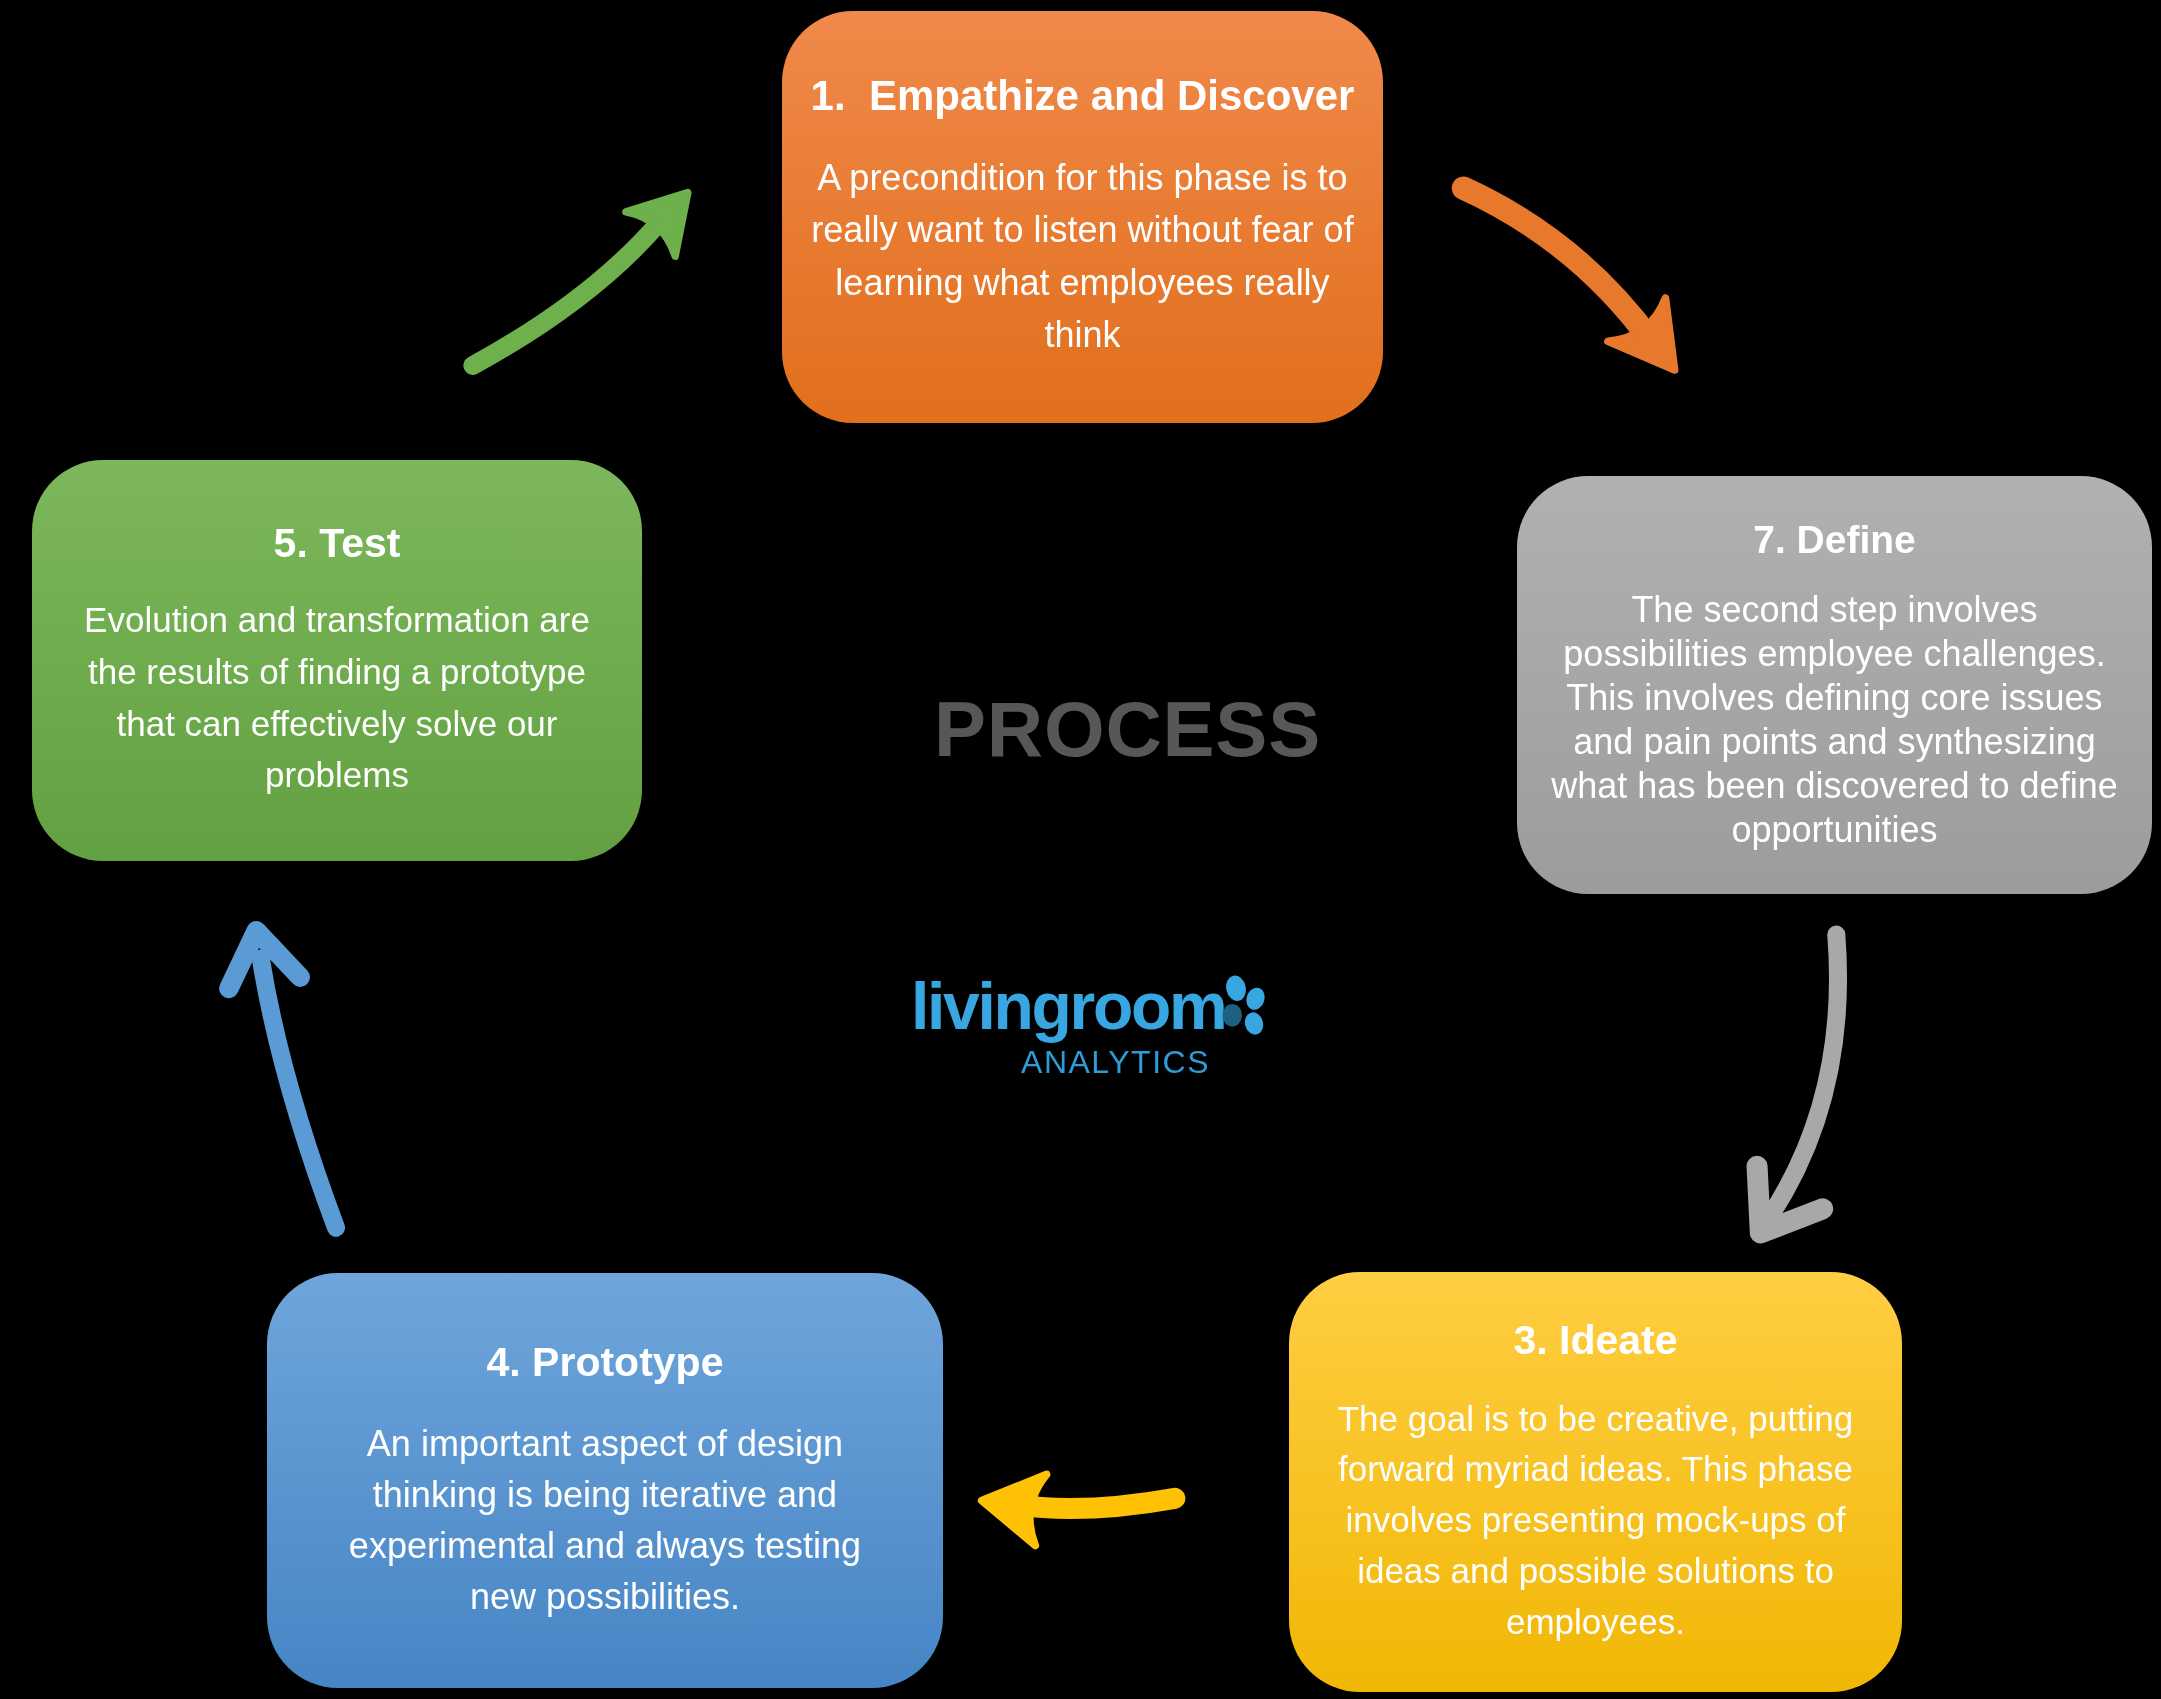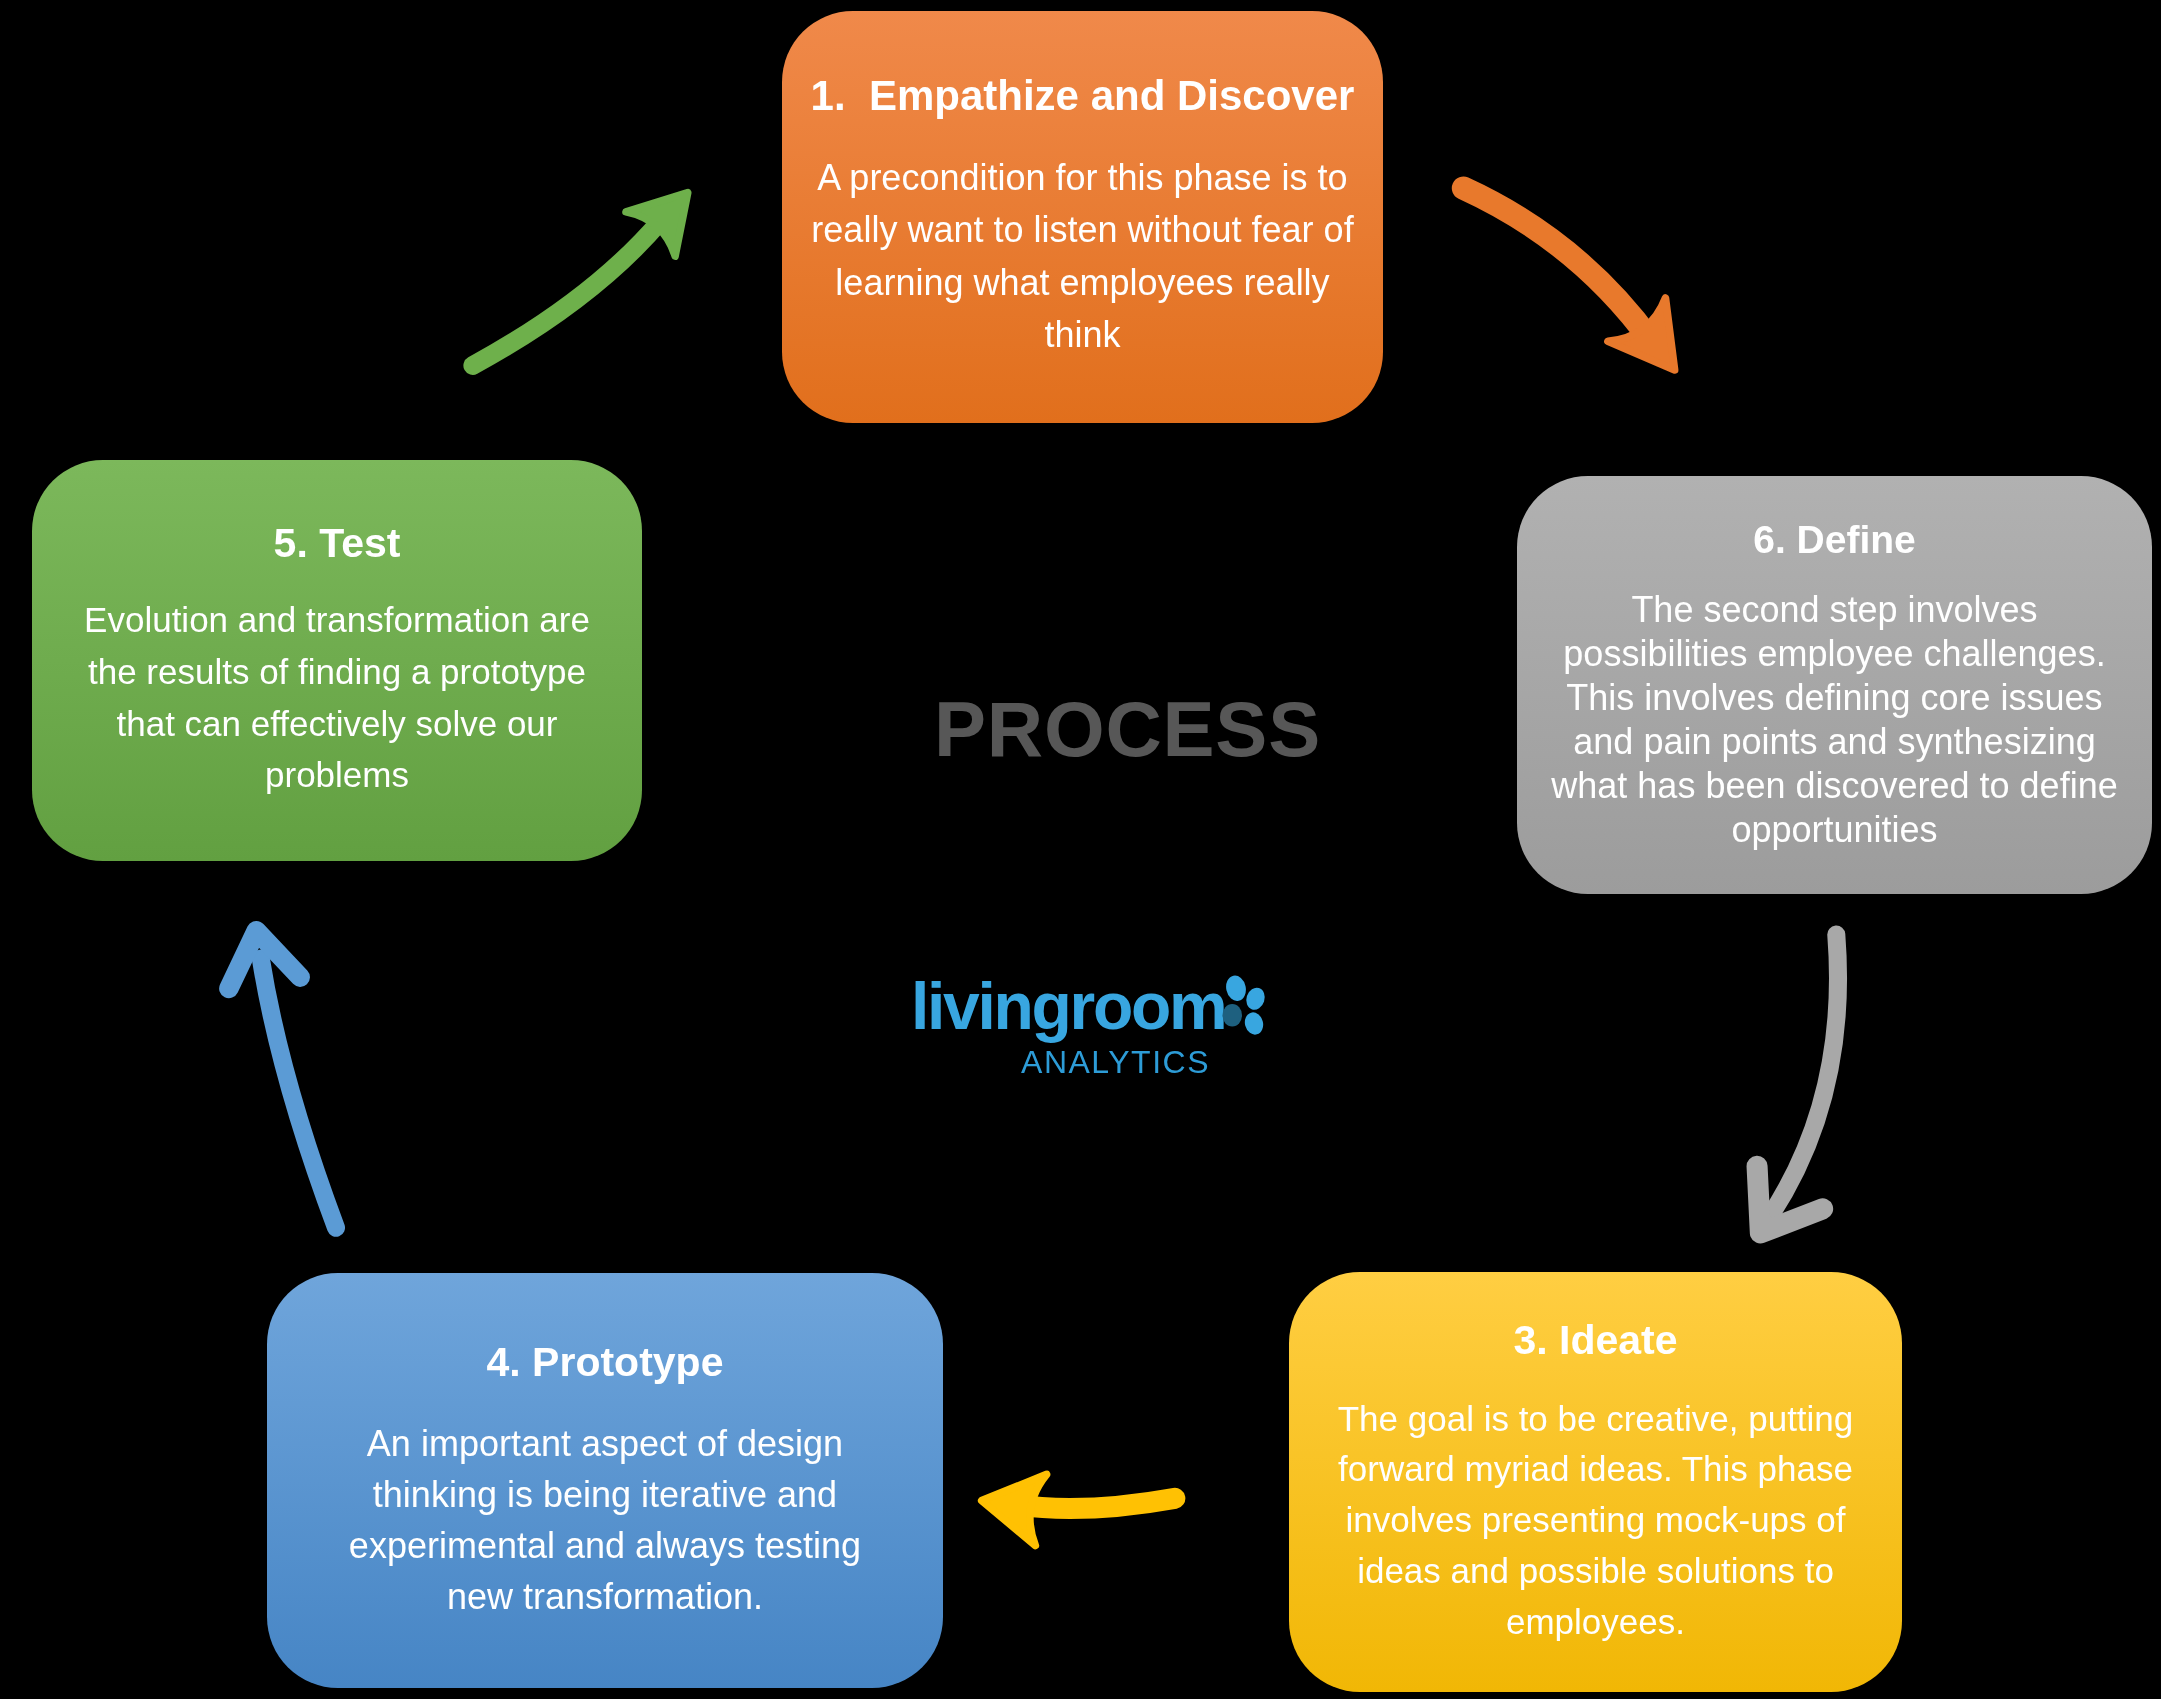--- a/index.html
+++ b/index.html
@@ -145,32 +145,32 @@
       <path class="headchev" d="M-70,-48 L0,0 L-70,48" transform="translate(341,1238) rotate(-99)"></path>
     </g>
   </svg>
 
   <div class="box box--1">
     <div class="box-heading">1.&nbsp; Empathize and Discover</div>
     <div class="box-body">A precondition for this phase is to really want to listen without fear of learning what employees really think</div>
   </div>
 
   <div class="box box--2">
-    <div class="box-heading">6. Define</div>
+    <div class="box-heading">7. Define</div>
     <div class="box-body">The second step involves possibilities employee challenges. This involves defining core issues and pain points and synthesizing what has been discovered to define opportunities</div>
   </div>
 
   <div class="box box--3">
     <div class="box-heading">3. Ideate</div>
     <div class="box-body">The goal is to be creative, putting forward myriad ideas. This phase involves presenting mock-ups of ideas and possible solutions to employees.</div>
   </div>
 
   <div class="box box--4">
     <div class="box-heading">4. Prototype</div>
-    <div class="box-body">An important aspect of design thinking is being iterative and experimental and always testing new transformation.</div>
+    <div class="box-body">An important aspect of design thinking is being iterative and experimental and always testing new possibilities.</div>
   </div>
 
   <div class="box box--5">
     <div class="box-heading">5. Test</div>
     <div class="box-body">Evolution and transformation are the results of finding a prototype that can effectively solve our problems</div>
   </div>
 
   <div class="title">
     <div class="title-line title-line2">PROCESS</div>
   </div>

